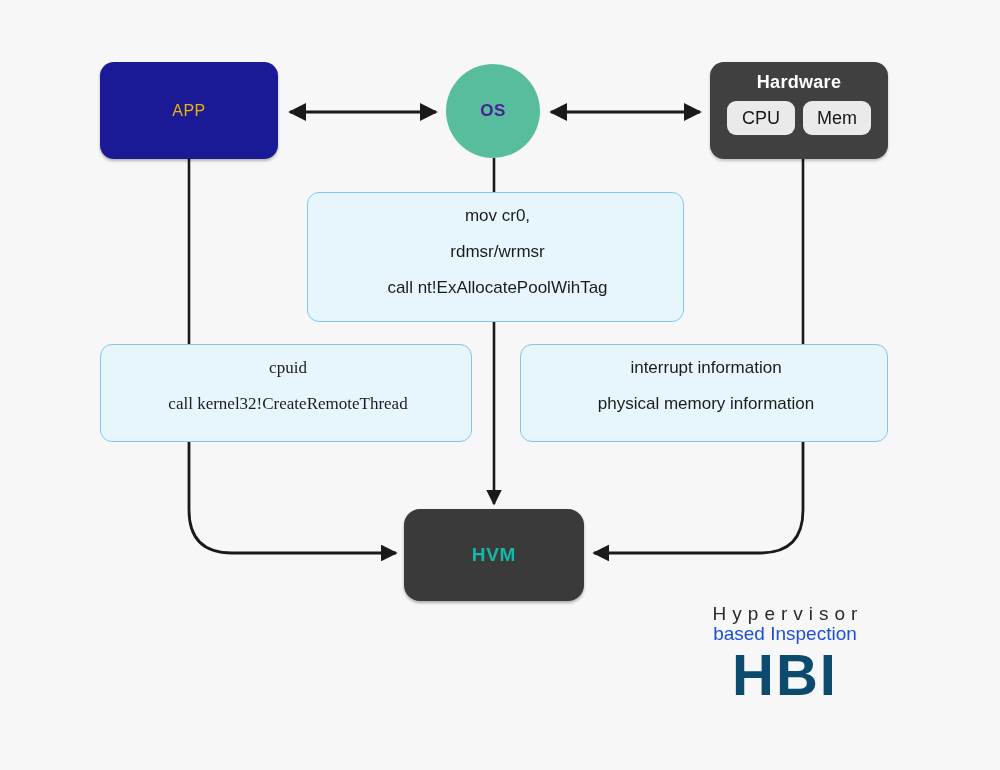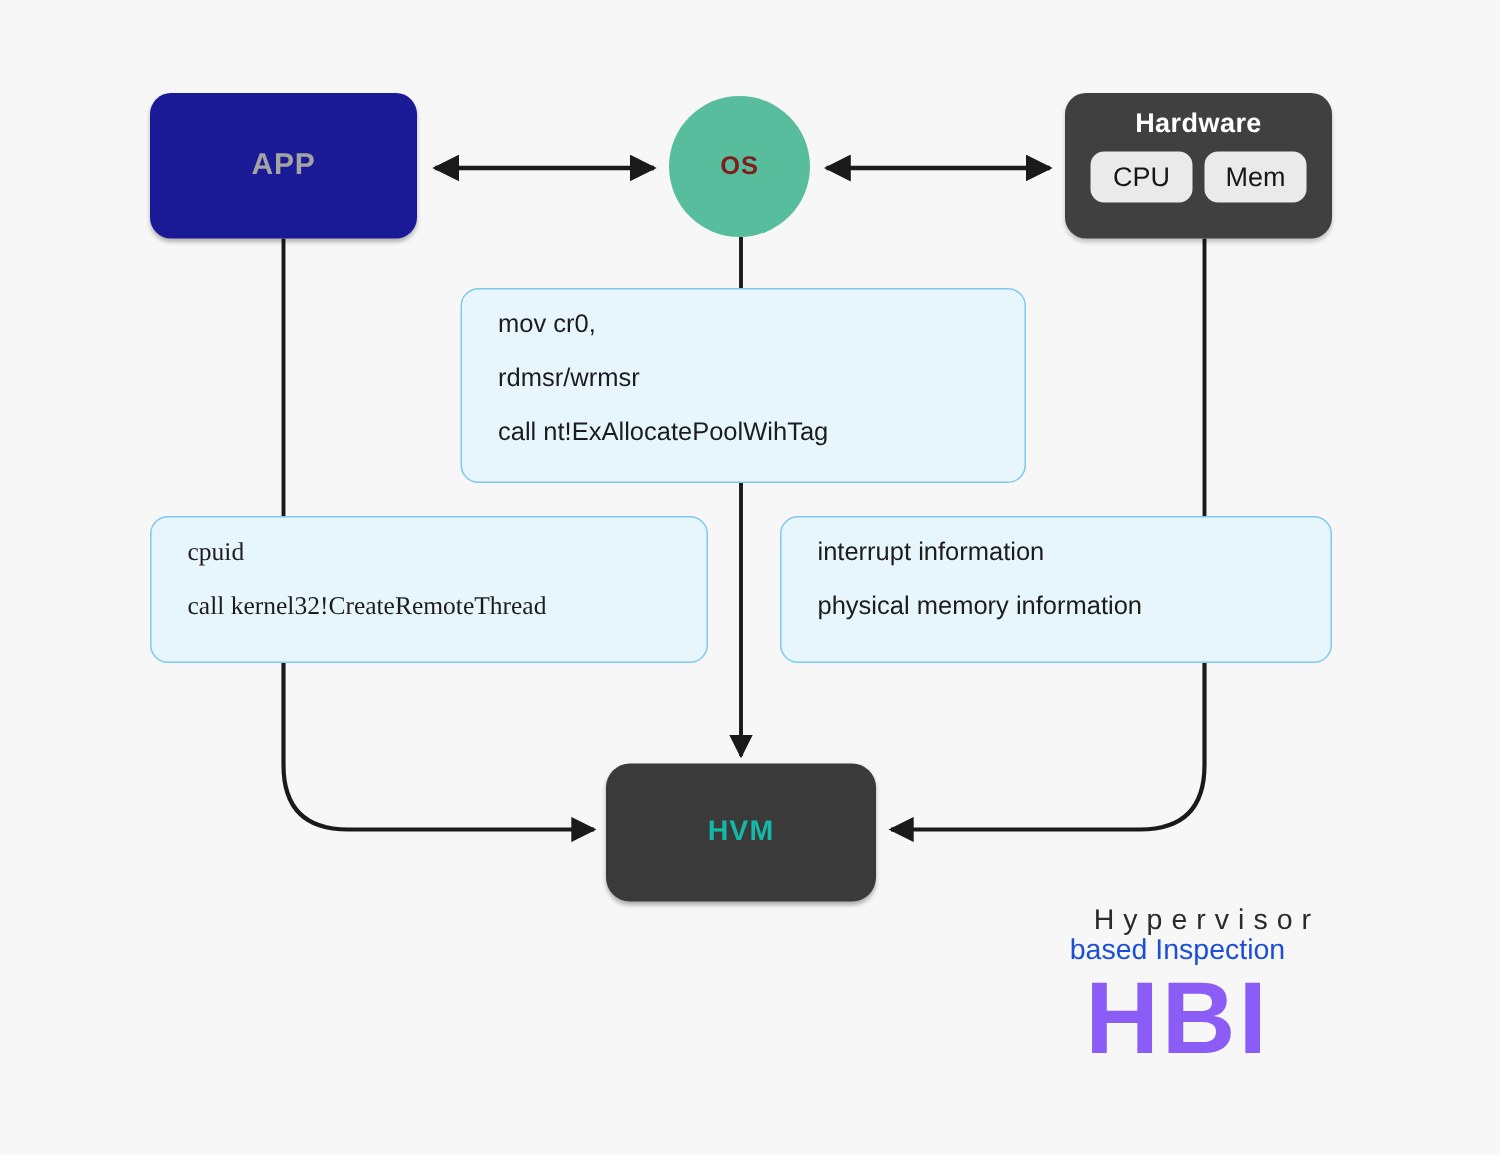--- a/index.html
+++ b/index.html
@@ -37,37 +37,37 @@
   #app-node {
     left: 100px;
     top: 62px;
     width: 178px;
     height: 97px;
     background: #1a1a96;
     border-radius: 14px;
     box-shadow: 0 2px 3px rgba(0,0,0,0.28);
   }
   #app-node .label {
-    color: #a3a3a3;
-    font-size: 20px;
-    font-weight: bold;
+    color: #eab308;
+    font-size: 16px;
+    font-weight: normal;
     letter-spacing: 0.5px;
   }
 
   
   #os-node {
     left: 446px;
     top: 64px;
     width: 94px;
     height: 94px;
     background: #57bd9c;
     border-radius: 50%;
   }
   #os-node .label {
-    color: #7f1d1d;
+    color: #4c1d95;
     font-size: 17px;
     font-weight: bold;
     letter-spacing: 0.5px;
   }
 
   
   #hardware-node {
     left: 710px;
     top: 62px;
     width: 178px;
@@ -130,20 +130,21 @@
     border: 1.5px solid #7fc8ef;
     border-radius: 12px;
     padding: 14px 20px 14px 24px;
   }
   .infobox .line {
     font-size: 17px;
     color: #1c1c1c;
     line-height: 1.0;
     margin: 0 0 19px 0;
     white-space: nowrap;
+    text-align: center;
   }
   .infobox .line:last-child { margin-bottom: 0; }
 
   #mid-box {
     left: 307px;
     top: 192px;
     width: 377px;
     height: 130px;
   }
   #left-box {
@@ -168,33 +169,32 @@
     width: 190px;
     text-align: center;
   }
   #hbi-logo .logo-top {
     font-size: 19px;
     color: #2b2b2b;
     letter-spacing: 6px;
     line-height: 1.05;
     white-space: nowrap;
     text-indent: 6px;
-    text-align: right;
   }
   #hbi-logo .logo-mid {
     font-size: 19px;
     color: #1d4ed8;
     letter-spacing: 0px;
     line-height: 1.1;
     white-space: nowrap;
   }
   #hbi-logo .logo-big {
-    font-size: 68px;
-    font-weight: bold;
-    color: #8b5cf6;
+    font-size: 58px;
+    font-weight: bold;
+    color: #0c4a6e;
     line-height: 0.95;
     letter-spacing: 2px;
     margin-top: 2px;
   }
 </style>
 </head>
 <body>
 
 <div id="canvas">
 

